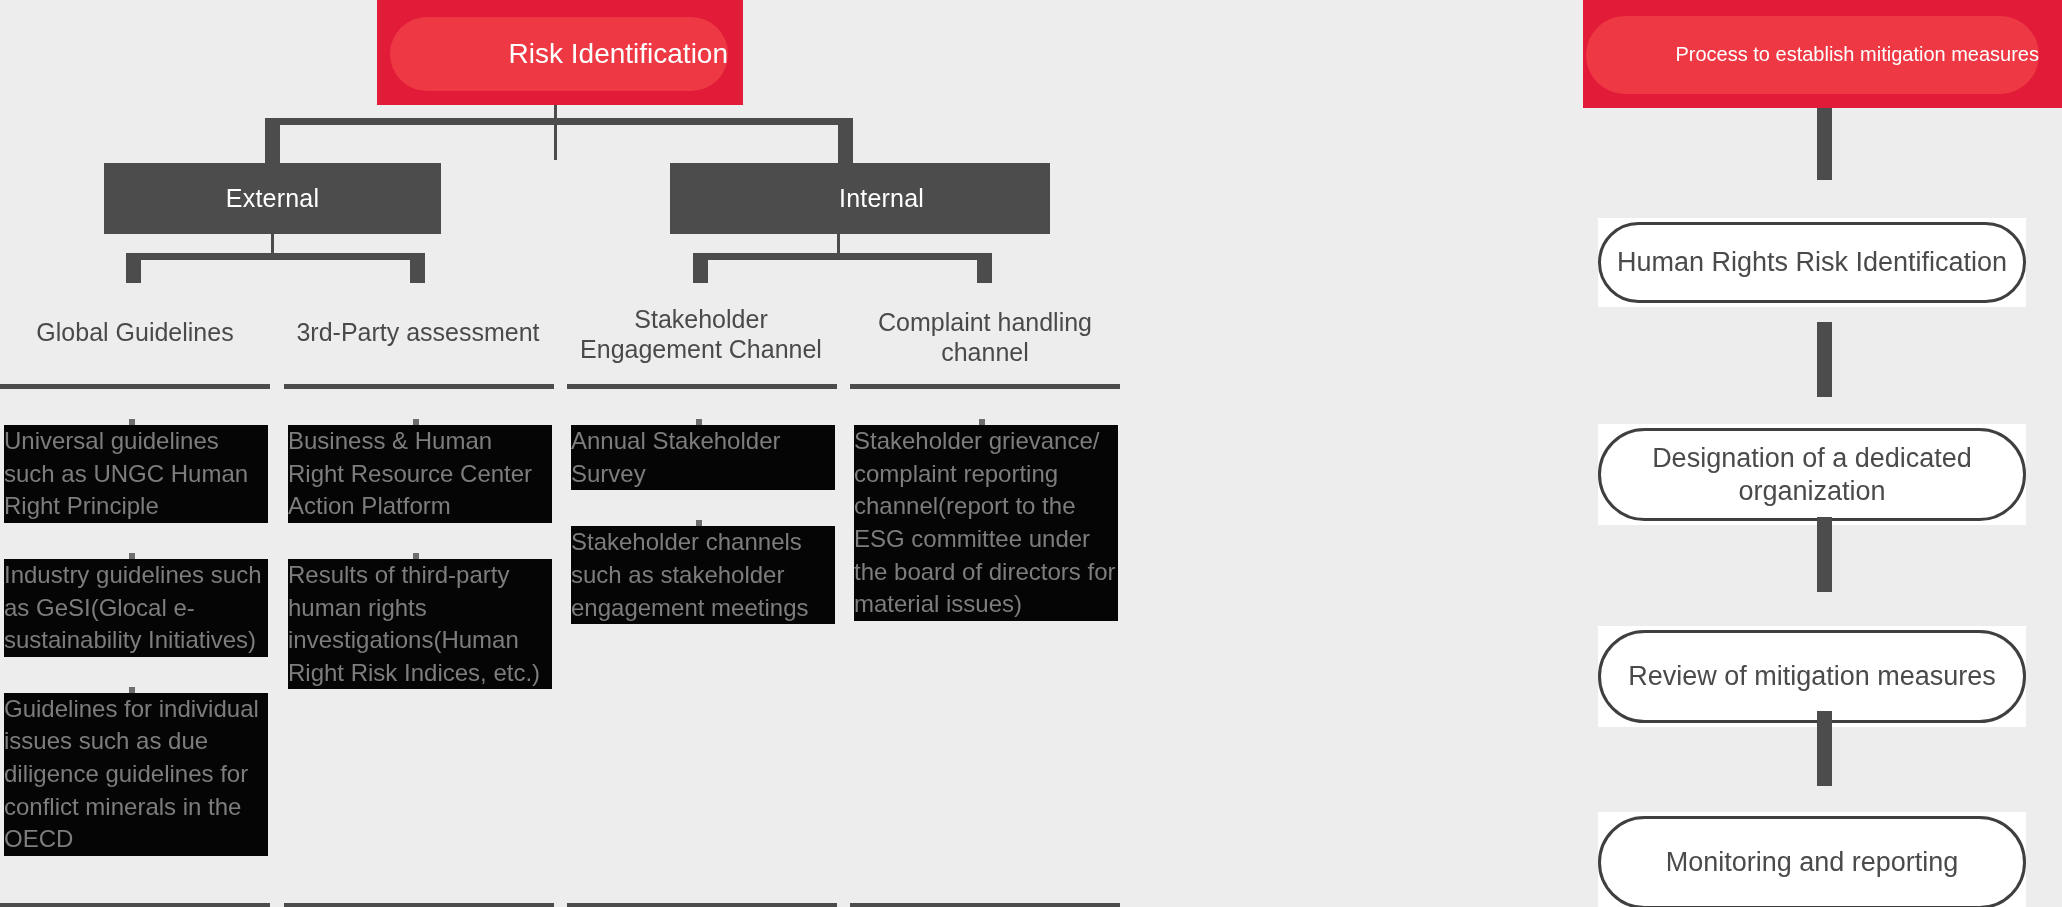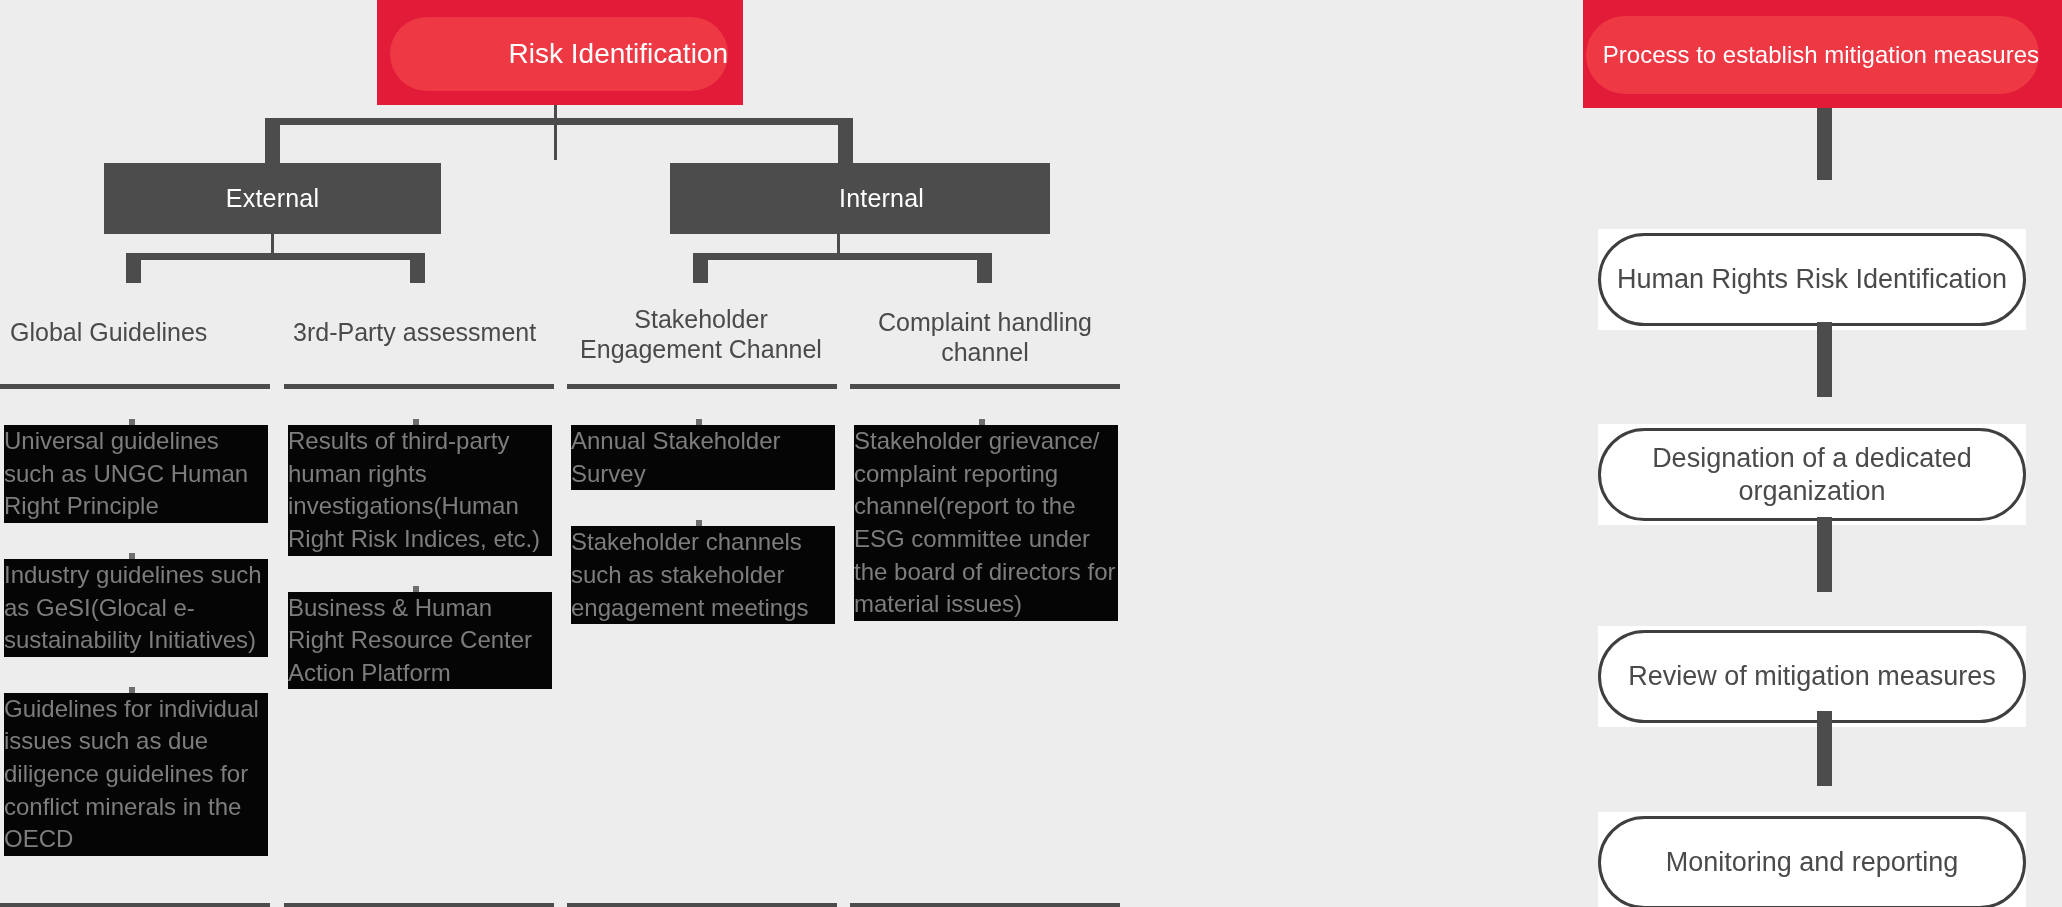--- a/index.html
+++ b/index.html
@@ -30,21 +30,21 @@
   .gray-box{
     position:absolute;background:#4c4c4c;color:#ffffff;
     display:flex;align-items:center;justify-content:center;
     font-size:25px;letter-spacing:.2px;
   }
 
   
   .sub-head{
     position:absolute;color:#4a4a4a;font-size:25px;
     text-align:center;line-height:1.18;
-    display:flex;align-items:flex-start;
+    display:flex;align-items:flex-start;justify-content:center;
   }
 
   
   .col-rule{position:absolute;background:#4c4c4c;height:5px;}
 
   
   .bullets{position:absolute;}
   .bullet{
     display:flex;align-items:center;margin-bottom:16px;flex-direction:column;
   }
@@ -131,25 +131,25 @@
         <div class="bullet-txt"><span>Industry guidelines such as GeSI(Glocal e-sustainability Initiatives)</span></div>
       </div>
       <div class="bullet">
         <span class="bullet-dot"></span>
         <div class="bullet-txt"><span>Guidelines for individual issues such as due diligence guidelines for conflict minerals in the OECD</span></div>
       </div>
     </div>
   <div class="bullets" style="left:288px;top:405px;width:264px;">
       <div class="bullet">
         <span class="bullet-dot"></span>
+        <div class="bullet-txt"><span>Business &amp; Human Right Resource Center Action Platform</span></div>
+      </div>
+      <div class="bullet">
+        <span class="bullet-dot"></span>
         <div class="bullet-txt"><span>Results of third-party human rights investigations(Human Right Risk Indices, etc.)</span></div>
-      </div>
-      <div class="bullet">
-        <span class="bullet-dot"></span>
-        <div class="bullet-txt"><span>Business &amp; Human Right Resource Center Action Platform</span></div>
       </div>
     </div>
   <div class="bullets" style="left:571px;top:405px;width:264px;">
       <div class="bullet">
         <span class="bullet-dot"></span>
         <div class="bullet-txt"><span>Annual Stakeholder Survey</span></div>
       </div>
       <div class="bullet">
         <span class="bullet-dot"></span>
         <div class="bullet-txt"><span>Stakeholder channels such as stakeholder engagement meetings</span></div>
@@ -161,27 +161,27 @@
         <div class="bullet-txt"><span>Stakeholder grievance/ complaint reporting channel(report to the ESG committee under the board of directors for material issues)</span></div>
       </div>
     </div>
 
   <div class="col-rule" style="left:0px;top:903px;width:270px;"></div>
   <div class="col-rule" style="left:284px;top:903px;width:270px;"></div>
   <div class="col-rule" style="left:567px;top:903px;width:270px;"></div>
   <div class="col-rule" style="left:850px;top:903px;width:270px;"></div>
 
   <div class="banner-slab" style="left:1583px;top:0px;width:479px;height:108px;"></div>
-  <div class="banner-pill" style="left:1586px;top:16px;width:453px;height:78px;font-size:24px;">
+  <div class="banner-pill" style="left:1586px;top:16px;width:453px;height:78px;font-size:20px;">
     <span>Process to establish mitigation measures</span>
   </div>
 
   <div class="thick-v" style="left:1817px;top:108px;width:15px;height:72px;"></div>
 
-  <div class="flow-box" style="left:1598px;top:229px;width:428px;height:101px;">
+  <div class="flow-box" style="left:1598px;top:218px;width:428px;height:89px;">
     <div class="flow-pill">
       <span>Human Rights Risk Identification</span>
     </div>
   </div>
   <div class="thick-v" style="left:1817px;top:322px;width:15px;height:75px;"></div>
 
   <div class="flow-box" style="left:1598px;top:424px;width:428px;height:101px;">
     <div class="flow-pill">
       <span>Designation of a dedicated organization</span>
     </div>

